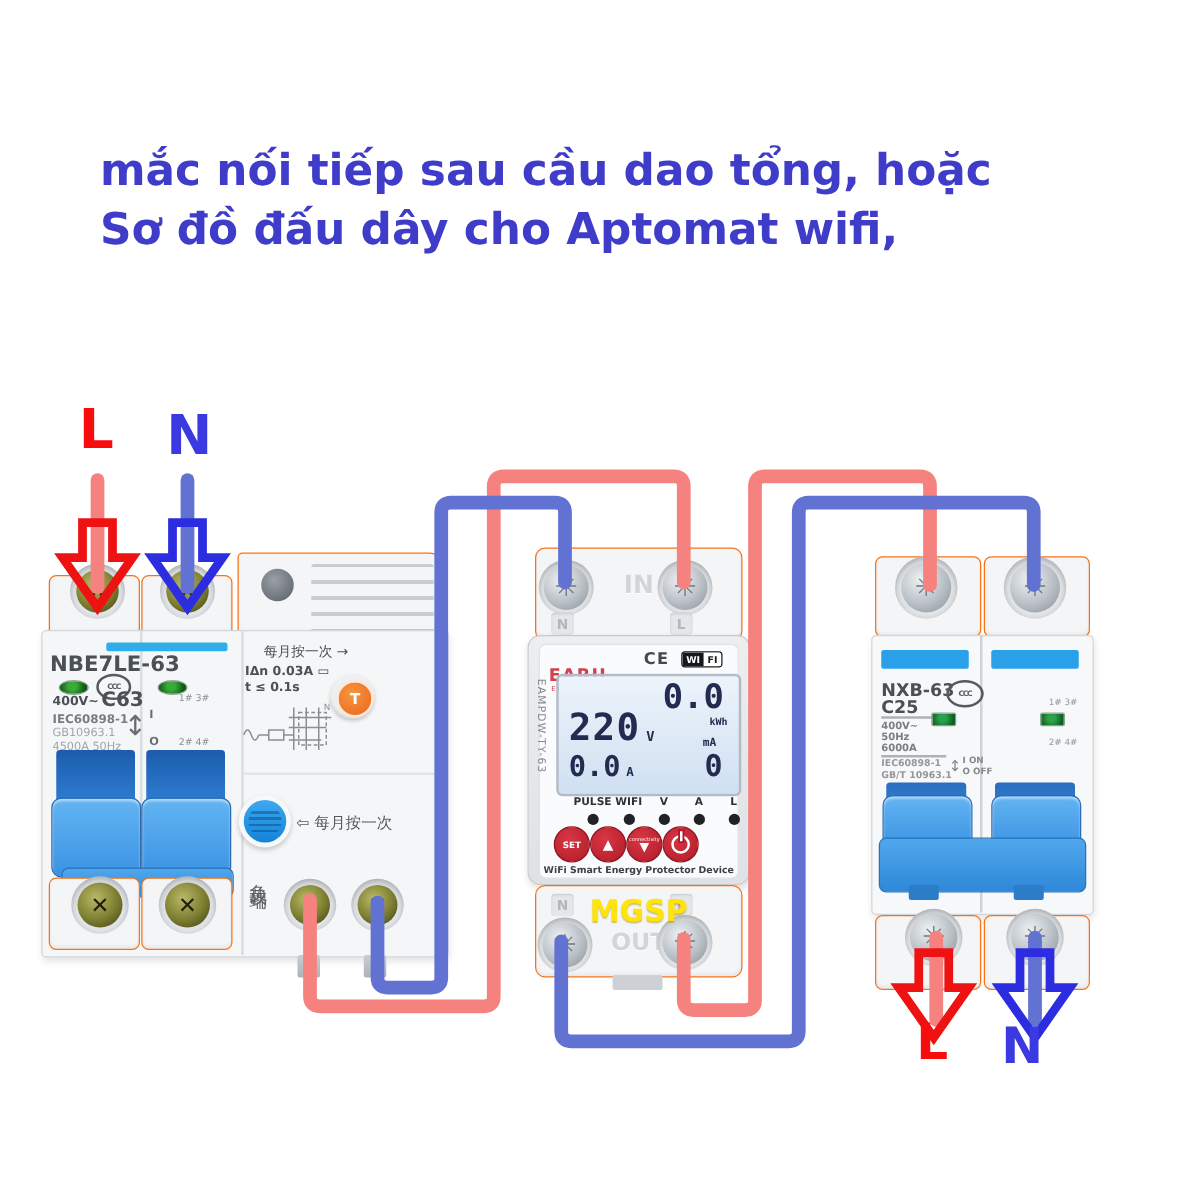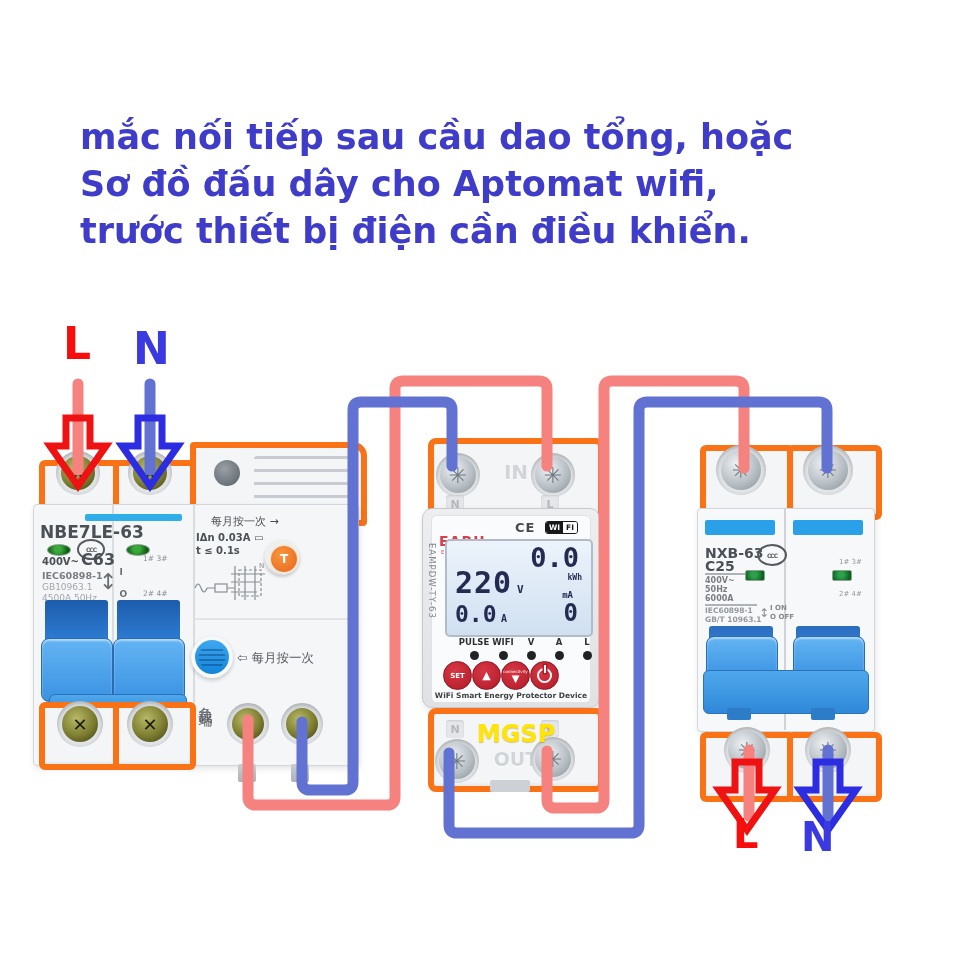--- a/index.html
+++ b/index.html
@@ -7,21 +7,21 @@
        font-family:"DejaVu Sans","Liberation Sans",sans-serif;}
   .abs{position:absolute;}
   
   .title{left:80px;top:114px;font-size:35px;line-height:47px;font-weight:bold;
          color:#3e3cc9;letter-spacing:0;}
   .title span{display:block;}
   
   .ln{font-size:44px;font-weight:bold;line-height:1;}
   .ln.red{color:#f80d0d;} .ln.blue{color:#3a3ae0;}
   
-  .tblock{position:absolute;background:#f4f5f7;border:6px solid #f97316;border-radius:6px;
+  .tblock{position:absolute;background:#f4f5f7;border:1px solid #f97316;border-radius:6px;
           box-shadow:inset 0 -2px 3px rgba(0,0,0,.06);}
   .devbody{position:absolute;background:#f5f6f8;border:1px solid #d3d6da;border-radius:4px;
            box-shadow:1px 3px 6px rgba(0,0,0,.10);}
   .well{position:absolute;border-radius:50%;background:#e2e5e8;
         box-shadow:inset 0 2px 5px rgba(0,0,0,.28);}
   .screw{position:absolute;border-radius:50%;display:flex;align-items:center;justify-content:center;}
   .screw.silver{background:radial-gradient(circle at 38% 34%,#eef1f3,#b8bfc5 55%,#878f96);}
   .screw.silver::after{content:"✳";color:#6f7post0;color:#6f7a82;font-size:22px;}
   .screw.olive{background:radial-gradient(circle at 40% 35%,#b9b968,#7d7d30 55%,#3c3c14);}
   .screw.olive::after{content:"✕";color:#1e1e0a;font-size:18px;font-weight:bold;}
@@ -75,21 +75,20 @@
        border-radius:2px;}
   svg.overlay{position:absolute;left:0;top:0;z-index:6;pointer-events:none;}
   .z2{z-index:2;} .z7{z-index:7;}
 </style>
 </head>
 <body>
 
 <div class="abs title">
   <span>mắc nối tiếp sau cầu dao tổng, hoặc</span>
   <span>Sơ đồ đấu dây cho Aptomat wifi,</span>
-  <span>trước thiết bị điện cần điều khiển.</span>
 </div>
 
 <div class="abs z2" style="left:33px;top:440px;width:324px;height:348px;">
 
   <div class="tblock" style="left:6px;top:20px;width:71px;height:54px;"></div>
   <div class="tblock" style="left:80px;top:20px;width:71px;height:54px;"></div>
   <div class="well" style="left:23px;top:11px;width:44px;height:44px;"></div>
   <div class="screw olive" style="left:28px;top:16px;width:34px;height:34px;"></div>
   <div class="well" style="left:95px;top:11px;width:44px;height:44px;"></div>
   <div class="screw olive" style="left:100px;top:16px;width:34px;height:34px;"></div>

